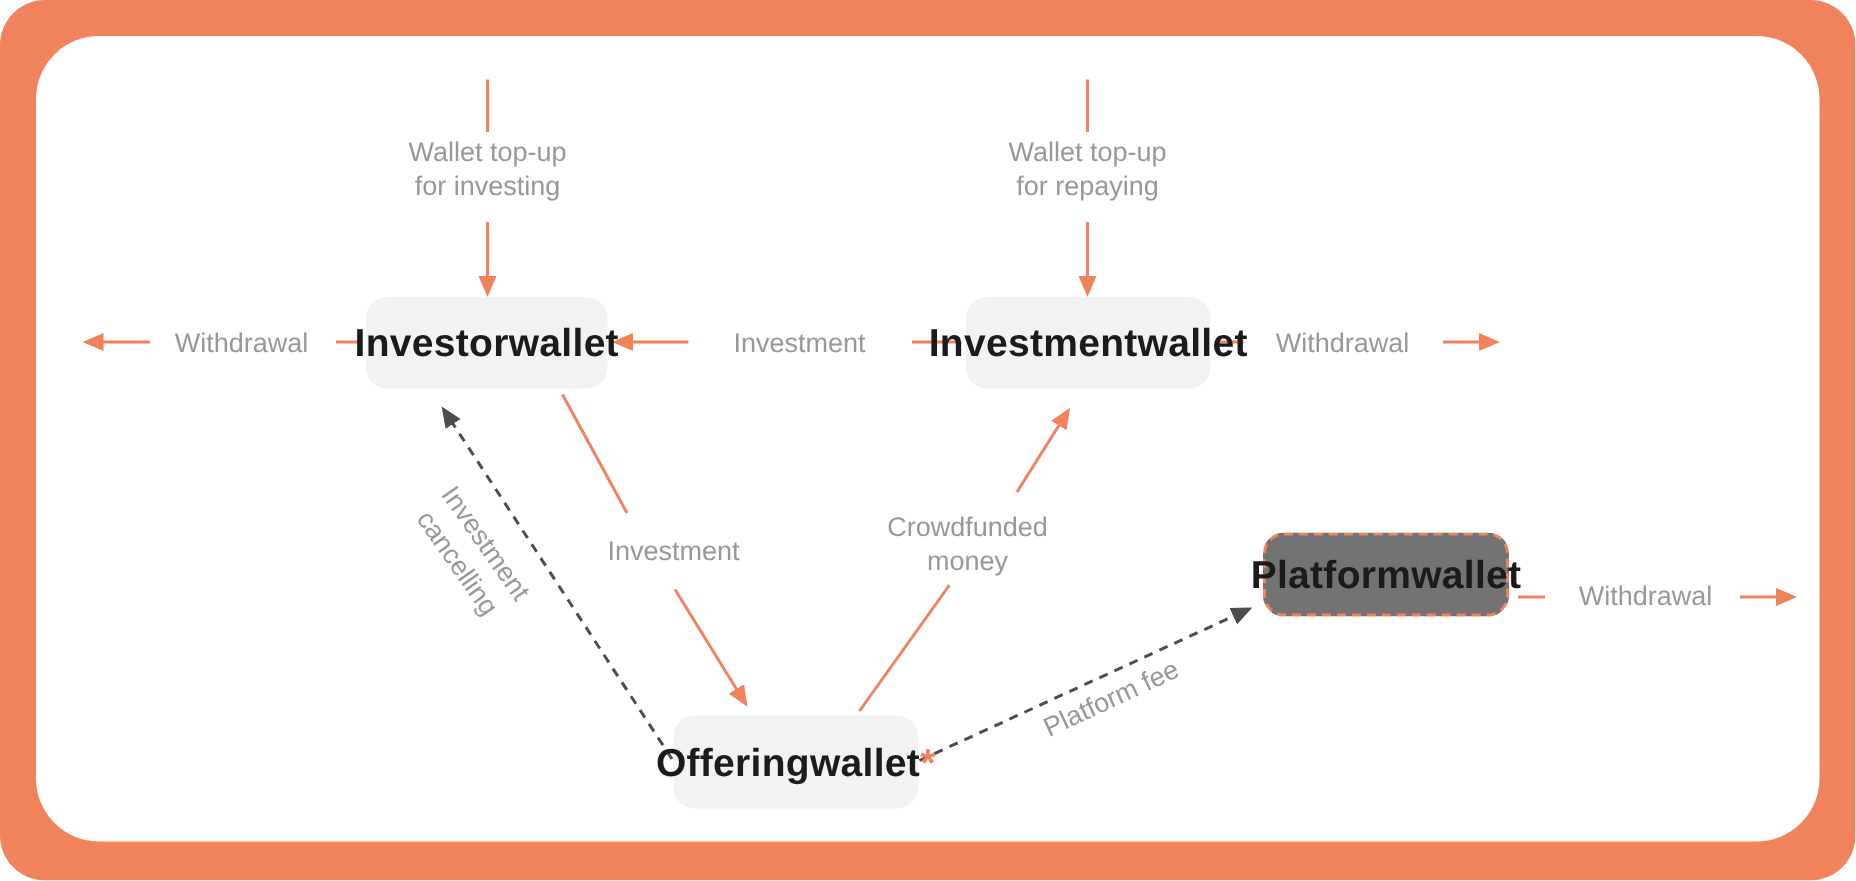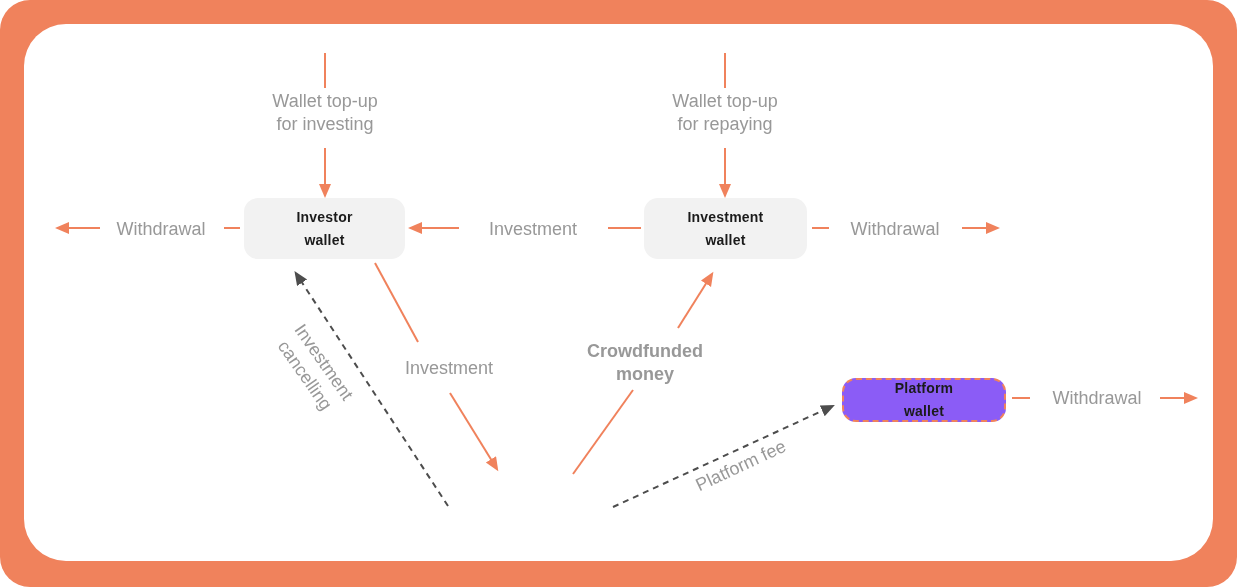--- a/index.html
+++ b/index.html
@@ -20,34 +20,34 @@
   }
   svg.arrow-layer{
     position:absolute;left:0;top:0;
     width:1237px;height:587px;
     pointer-events:none;
   }
   .node{
     position:absolute;
     background:#F2F2F2;
     border-radius:14px;
-    display:flex;flex-direction:column;
+    display:flex;flex-direction:row;
     align-items:center;justify-content:center;
-    font-size:14px;font-weight:700;
+    font-size:26px;font-weight:700;
     color:#1B1B1B;line-height:23px;
     letter-spacing:.2px;
     box-sizing:border-box;
     text-align:center;
   }
   .node--investor{left:244px;top:198px;width:161px;height:61px;}
   .node--fundraiser{left:644px;top:198px;width:163px;height:61px;}
   .node--offering{left:449px;top:477px;width:163px;height:62px;}
   .node--platform{
-    left:842px;top:378px;width:164px;height:44px;
-    background:#8b5cf6;
+    left:842px;top:355px;width:164px;height:56px;
+    background:#737373;
     border:2px dashed #F0825C;
   }
   .asterisk{color:#F0825C;font-weight:700;}
   .lbl{
     position:absolute;
     color:#989898;
     font-size:18px;line-height:23px;
     text-align:center;
     white-space:pre-line;
     transform:translate(-50%,-50%);
@@ -103,33 +103,37 @@
   <div class="node node--investor">
     <span>Investor</span>
     <span>wallet</span>
   </div>
 
   <div class="node node--fundraiser">
     <span>Investment</span>
     <span>wallet</span>
   </div>
 
+  <div class="node node--offering">
+    <span>Offering</span>
+    <span><span>wallet</span><span class="asterisk">*</span></span>
+  </div>
 
   <div class="node node--platform">
     <span>Platform</span>
     <span>wallet</span>
   </div>
 
   <div class="lbl" style="left:325px;top:113px;">Wallet top-up
 for investing</div>
   <div class="lbl" style="left:725px;top:113px;">Wallet top-up
 for repaying</div>
   <div class="lbl" style="left:161px;top:229px;">Withdrawal</div>
   <div class="lbl" style="left:533px;top:229px;">Investment</div>
   <div class="lbl" style="left:895px;top:229px;">Withdrawal</div>
   <div class="lbl" style="left:1097px;top:398px;">Withdrawal</div>
   <div class="lbl" style="left:449px;top:368px;">Investment</div>
-  <div class="lbl" style="left:645px;top:363px;font-weight:bold;">Crowdfunded
+  <div class="lbl" style="left:645px;top:363px;">Crowdfunded
 money</div>
   <div class="lbl lbl--rot-dn" style="left:314px;top:369px;">Investment
 cancelling</div>
   <div class="lbl lbl--rot-up" style="left:741px;top:466px;">Platform fee</div>
 </div>
 
 </body></html>

